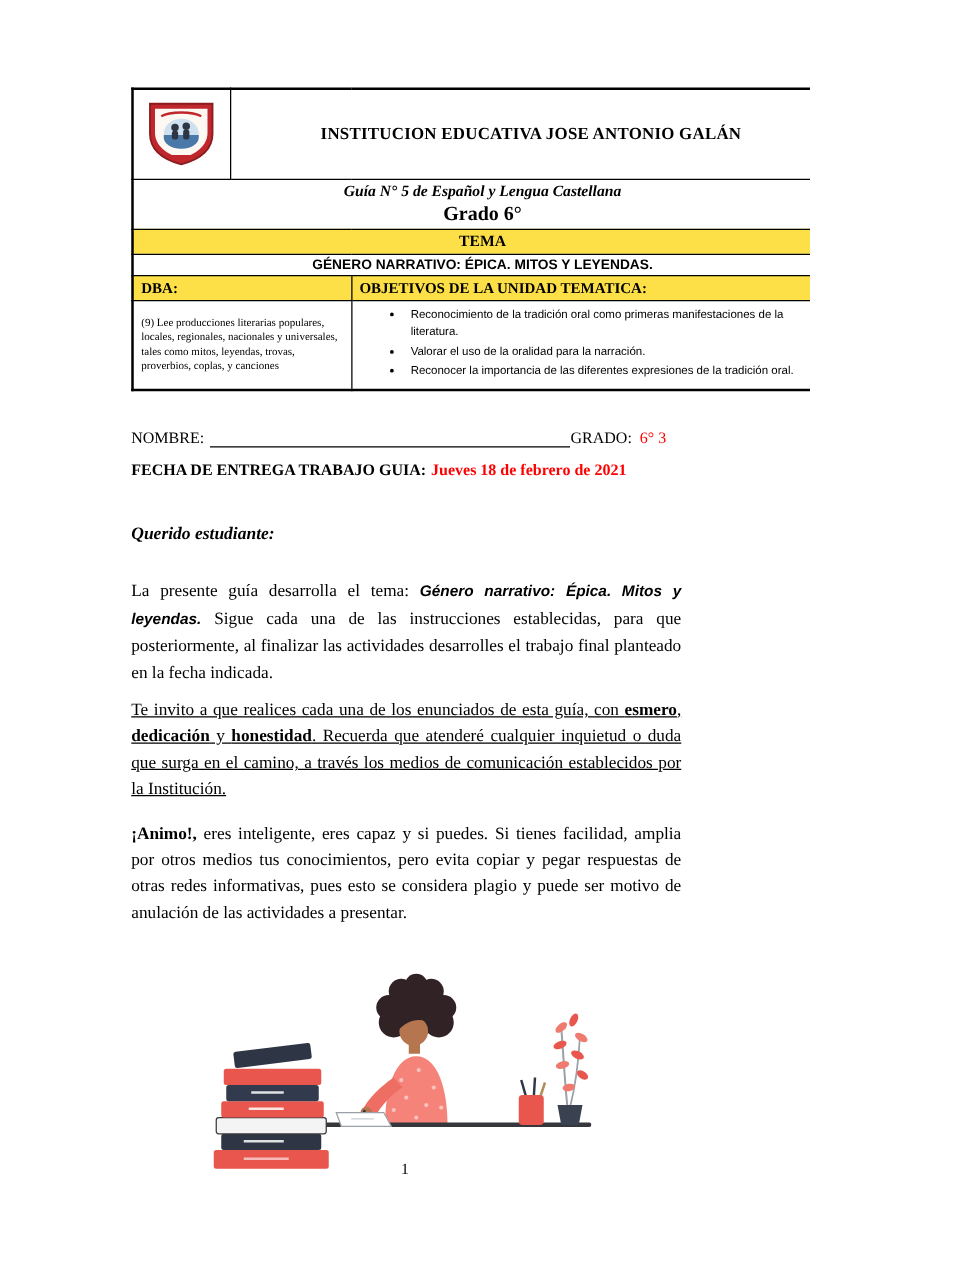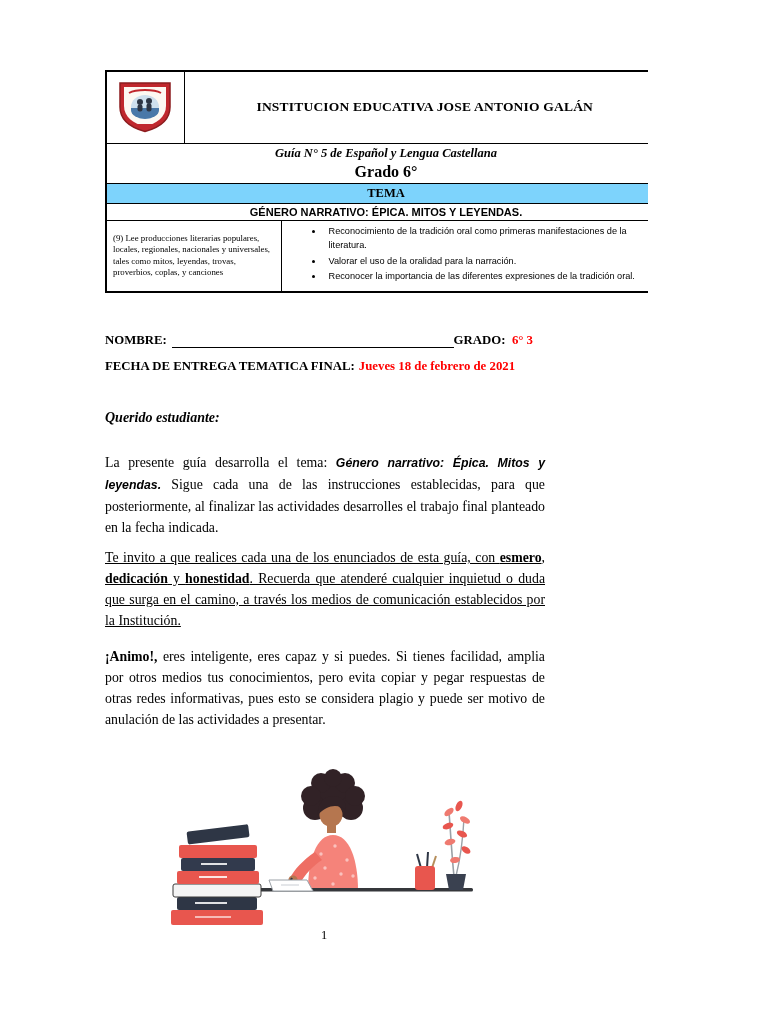--- a/index.html
+++ b/index.html
@@ -9,31 +9,31 @@
 
   
   table.header-table { width:560px; border-collapse:collapse; border:2px solid #000; table-layout:fixed; }
   .header-table td { border:1.2px solid #000; padding:2px 6px; vertical-align:middle; }
   .logo-cell { height:72px; text-align:center; }
   .logo-cell svg { display:inline-block; vertical-align:middle; }
   .school-title { text-align:center; font-weight:bold; font-size:13.5px; letter-spacing:.2px; }
   .guide-cell { text-align:center; padding:5px 4px; }
   .guide-title { font-weight:bold; font-style:italic; font-size:12.5px; }
   .grade-line { font-weight:bold; font-size:16px; margin-top:2px; }
-  .blue { background:#7dd3fc; }
+  .blue { background:#fde047; }
   .tema-cell { text-align:center; font-weight:bold; font-size:12.5px; padding:1px 4px; }
   .topic-cell { text-align:center; font-weight:bold; font-size:11px; font-family:"Liberation Sans","DejaVu Sans",sans-serif; padding:2.5px 4px; }
   .col-label { font-weight:bold; font-size:12px; padding:1.5px 6px; }
   .dba-text { font-size:8.8px; line-height:1.3; vertical-align:top; padding:3px 5px; height:72px; }
   .obj-cell { vertical-align:top; padding:4px 8px 4px 0;margin-top:16px; }
   .obj-list { list-style:disc; margin-left:36px; font-family:"Liberation Sans","DejaVu Sans",sans-serif; font-size:9.2px; line-height:1.45; }
   .obj-list li { padding-left:5px; margin-bottom:2.5px; }
 
   
-  .name-row { display:flex; align-items:flex-start; margin-top:40px; font-weight:bold; font-size:12.8px; }
+  .name-row { display:flex; align-items:flex-start; margin-top:30px; font-weight:normal; font-size:12.8px; }
   .fill-line { border-bottom:1.2px solid #000; width:356px; margin-left:5px; height:15px; }
   .grado-group { margin-left:auto; padding-right:12px; white-space:nowrap; }
   .red { color:#FF0000; }
   .info-line { margin-top:11px; font-weight:bold; font-size:12.8px; }
   .info-line .red { margin-left:4px; }
 
   
   .salutation { margin-top:36px; font-weight:bold; font-style:italic; font-size:14px; }
   .body-par { font-size:13.8px; line-height:21px; text-align:justify; }
   .p1 { margin-top:26px; }
@@ -83,40 +83,44 @@
           <div class="grade-line">Grado 6°</div>
         </td>
       </tr>
       <tr>
         <td colspan="3" class="blue tema-cell">TEMA</td>
       </tr>
       <tr>
         <td colspan="3" class="topic-cell">GÉNERO NARRATIVO: ÉPICA. MITOS Y LEYENDAS.</td>
       </tr>
       <tr>
+        <td colspan="2" class="blue col-label">DBA:</td>
+        <td class="blue col-label">OBJETIVOS DE LA UNIDAD TEMATICA:</td>
+      </tr>
+      <tr>
         <td colspan="2" class="dba-text">(9) Lee producciones literarias populares, locales, regionales, nacionales y universales, tales como mitos, leyendas, trovas, proverbios, coplas, y canciones</td>
         <td class="obj-cell">
           <ul class="obj-list">
             <li>Reconocimiento de la tradición oral como primeras manifestaciones de la literatura.</li>
             <li>Valorar el uso de la oralidad para la narración.</li>
             <li>Reconocer la importancia de las diferentes expresiones de la tradición oral.</li>
           </ul>
         </td>
       </tr>
     </tbody>
   </table>
 
   <div class="name-row">
     <span>NOMBRE:</span>
     <span class="fill-line"></span>
     <span class="grado-group"><span>GRADO:</span>&nbsp;&nbsp;<span class="red">6° 3</span></span>
   </div>
 
 
-  <div class="info-line"><span>FECHA DE ENTREGA TEMATICA FINAL:</span><span class="red">Jueves 18 de febrero de 2021</span></div>
+  <div class="info-line"><span>FECHA DE ENTREGA TRABAJO GUIA:</span><span class="red">Jueves 18 de febrero de 2021</span></div>
 
   <div class="salutation">Querido estudiante:</div>
 
   <p class="body-par p1"><span>La presente guía desarrolla el tema: </span><span class="topic-inline">Género narrativo: Épica. Mitos y leyendas.</span><span> Sigue cada una de las instrucciones establecidas, para que posteriormente, al finalizar las actividades desarrolles el trabajo final planteado en la fecha indicada.</span></p>
 
   <p class="body-par p2"><span>Te invito a que realices cada una de los enunciados de esta guía, con </span><span class="b">esmero</span><span>, </span><span class="b">dedicación</span><span> y </span><span class="b">honestidad</span><span>. Recuerda que atenderé cualquier inquietud o duda que surga en el camino, a través los medios de comunicación establecidos por la Institución.</span></p>
 
   <p class="body-par p3"><span class="b">¡Animo!,</span><span> eres inteligente, eres capaz y si puedes. Si tienes facilidad, amplia por otros medios tus conocimientos, pero evita copiar y pegar respuestas de otras redes informativas, pues esto se considera plagio y puede ser motivo de anulación de las actividades a presentar.</span></p>
 
   <div class="illo-wrap">

